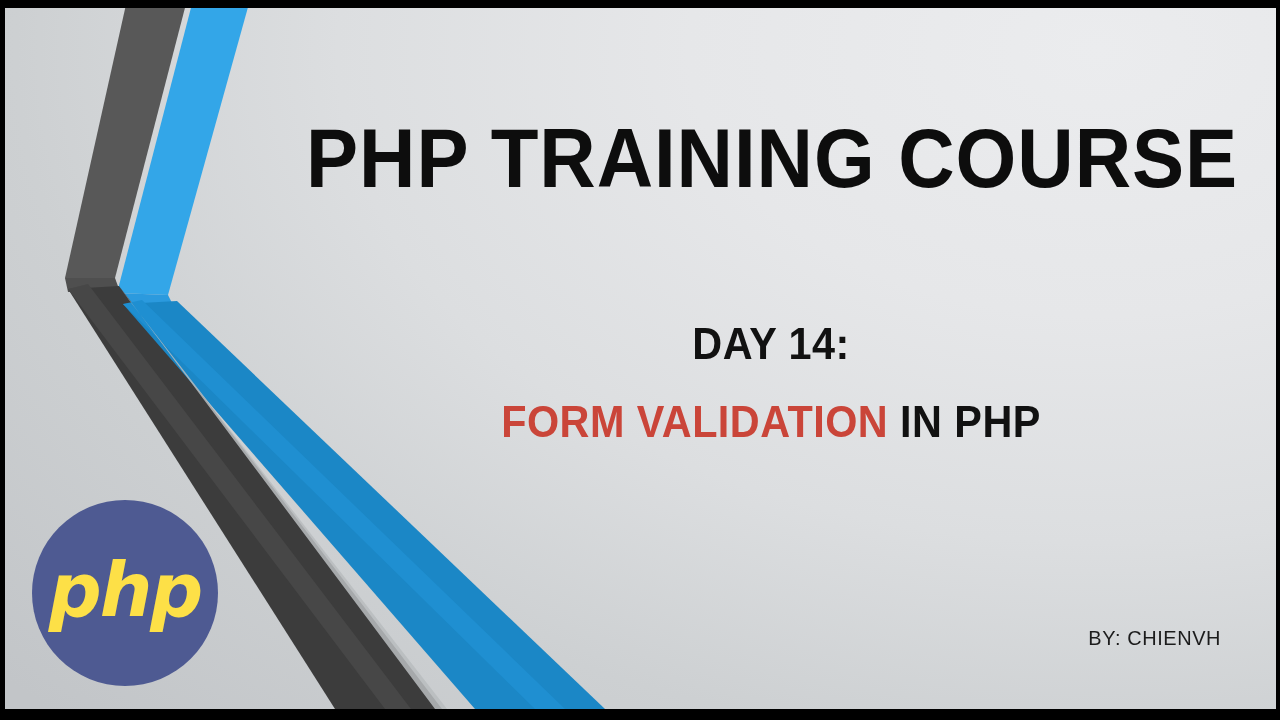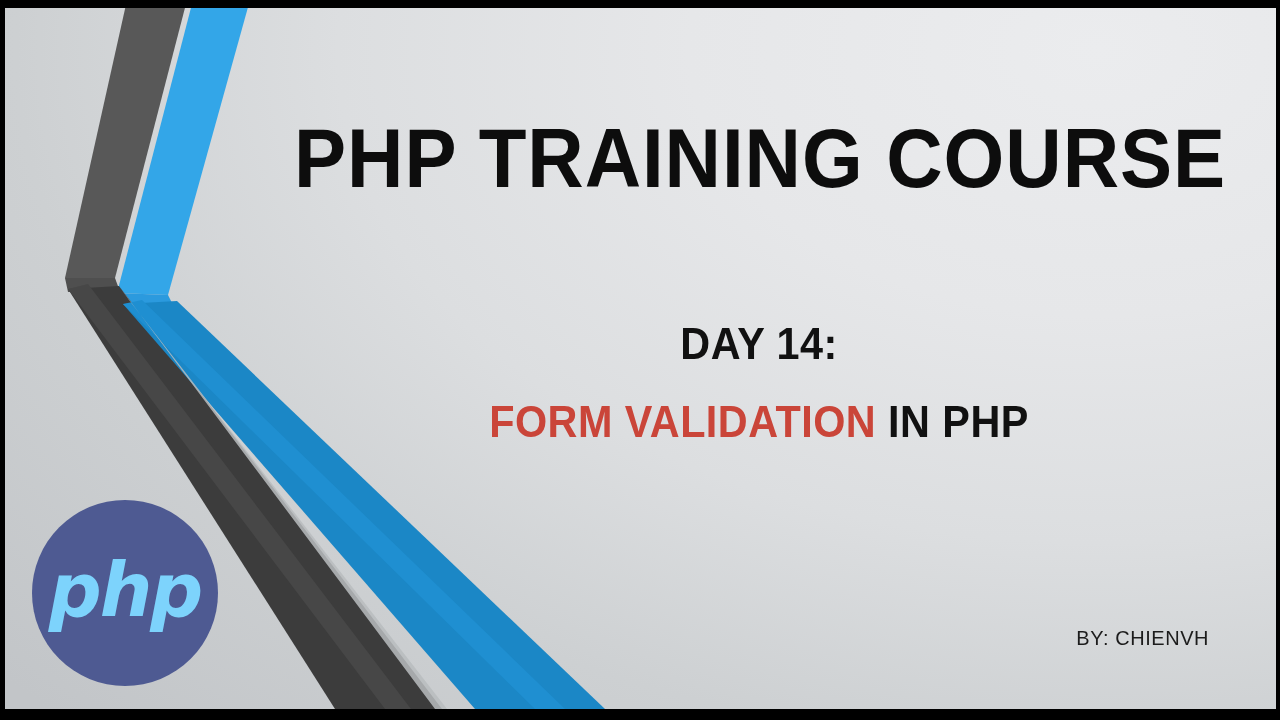--- a/index.html
+++ b/index.html
@@ -74,35 +74,35 @@
     width: 186px;
     height: 186px;
     border-radius: 50%;
     background: #4e5a92;
     z-index: 12;
     display: flex;
     align-items: center;
     justify-content: center;
   }
   .php-badge-text {
-    color: #7dd3fc;
+    color: #fde047;
     font-family: "DejaVu Sans", sans-serif;
     font-weight: 700;
     font-style: italic;
     font-size: 74px;
     letter-spacing: -2px;
     line-height: 1;
     transform: translateY(-3px);
     user-select: none;
   }
 
   
   .text-layer {
     position: absolute;
-    left: 4px; top: 0;
+    left: 16px; top: 0;
     width: 1073px;
     height: 701px;
     z-index: 20;
     pointer-events: none;
   }
   .text-layer > * { pointer-events: auto; }
 
   .slide-title {
     position: absolute;
     left: 250px;

